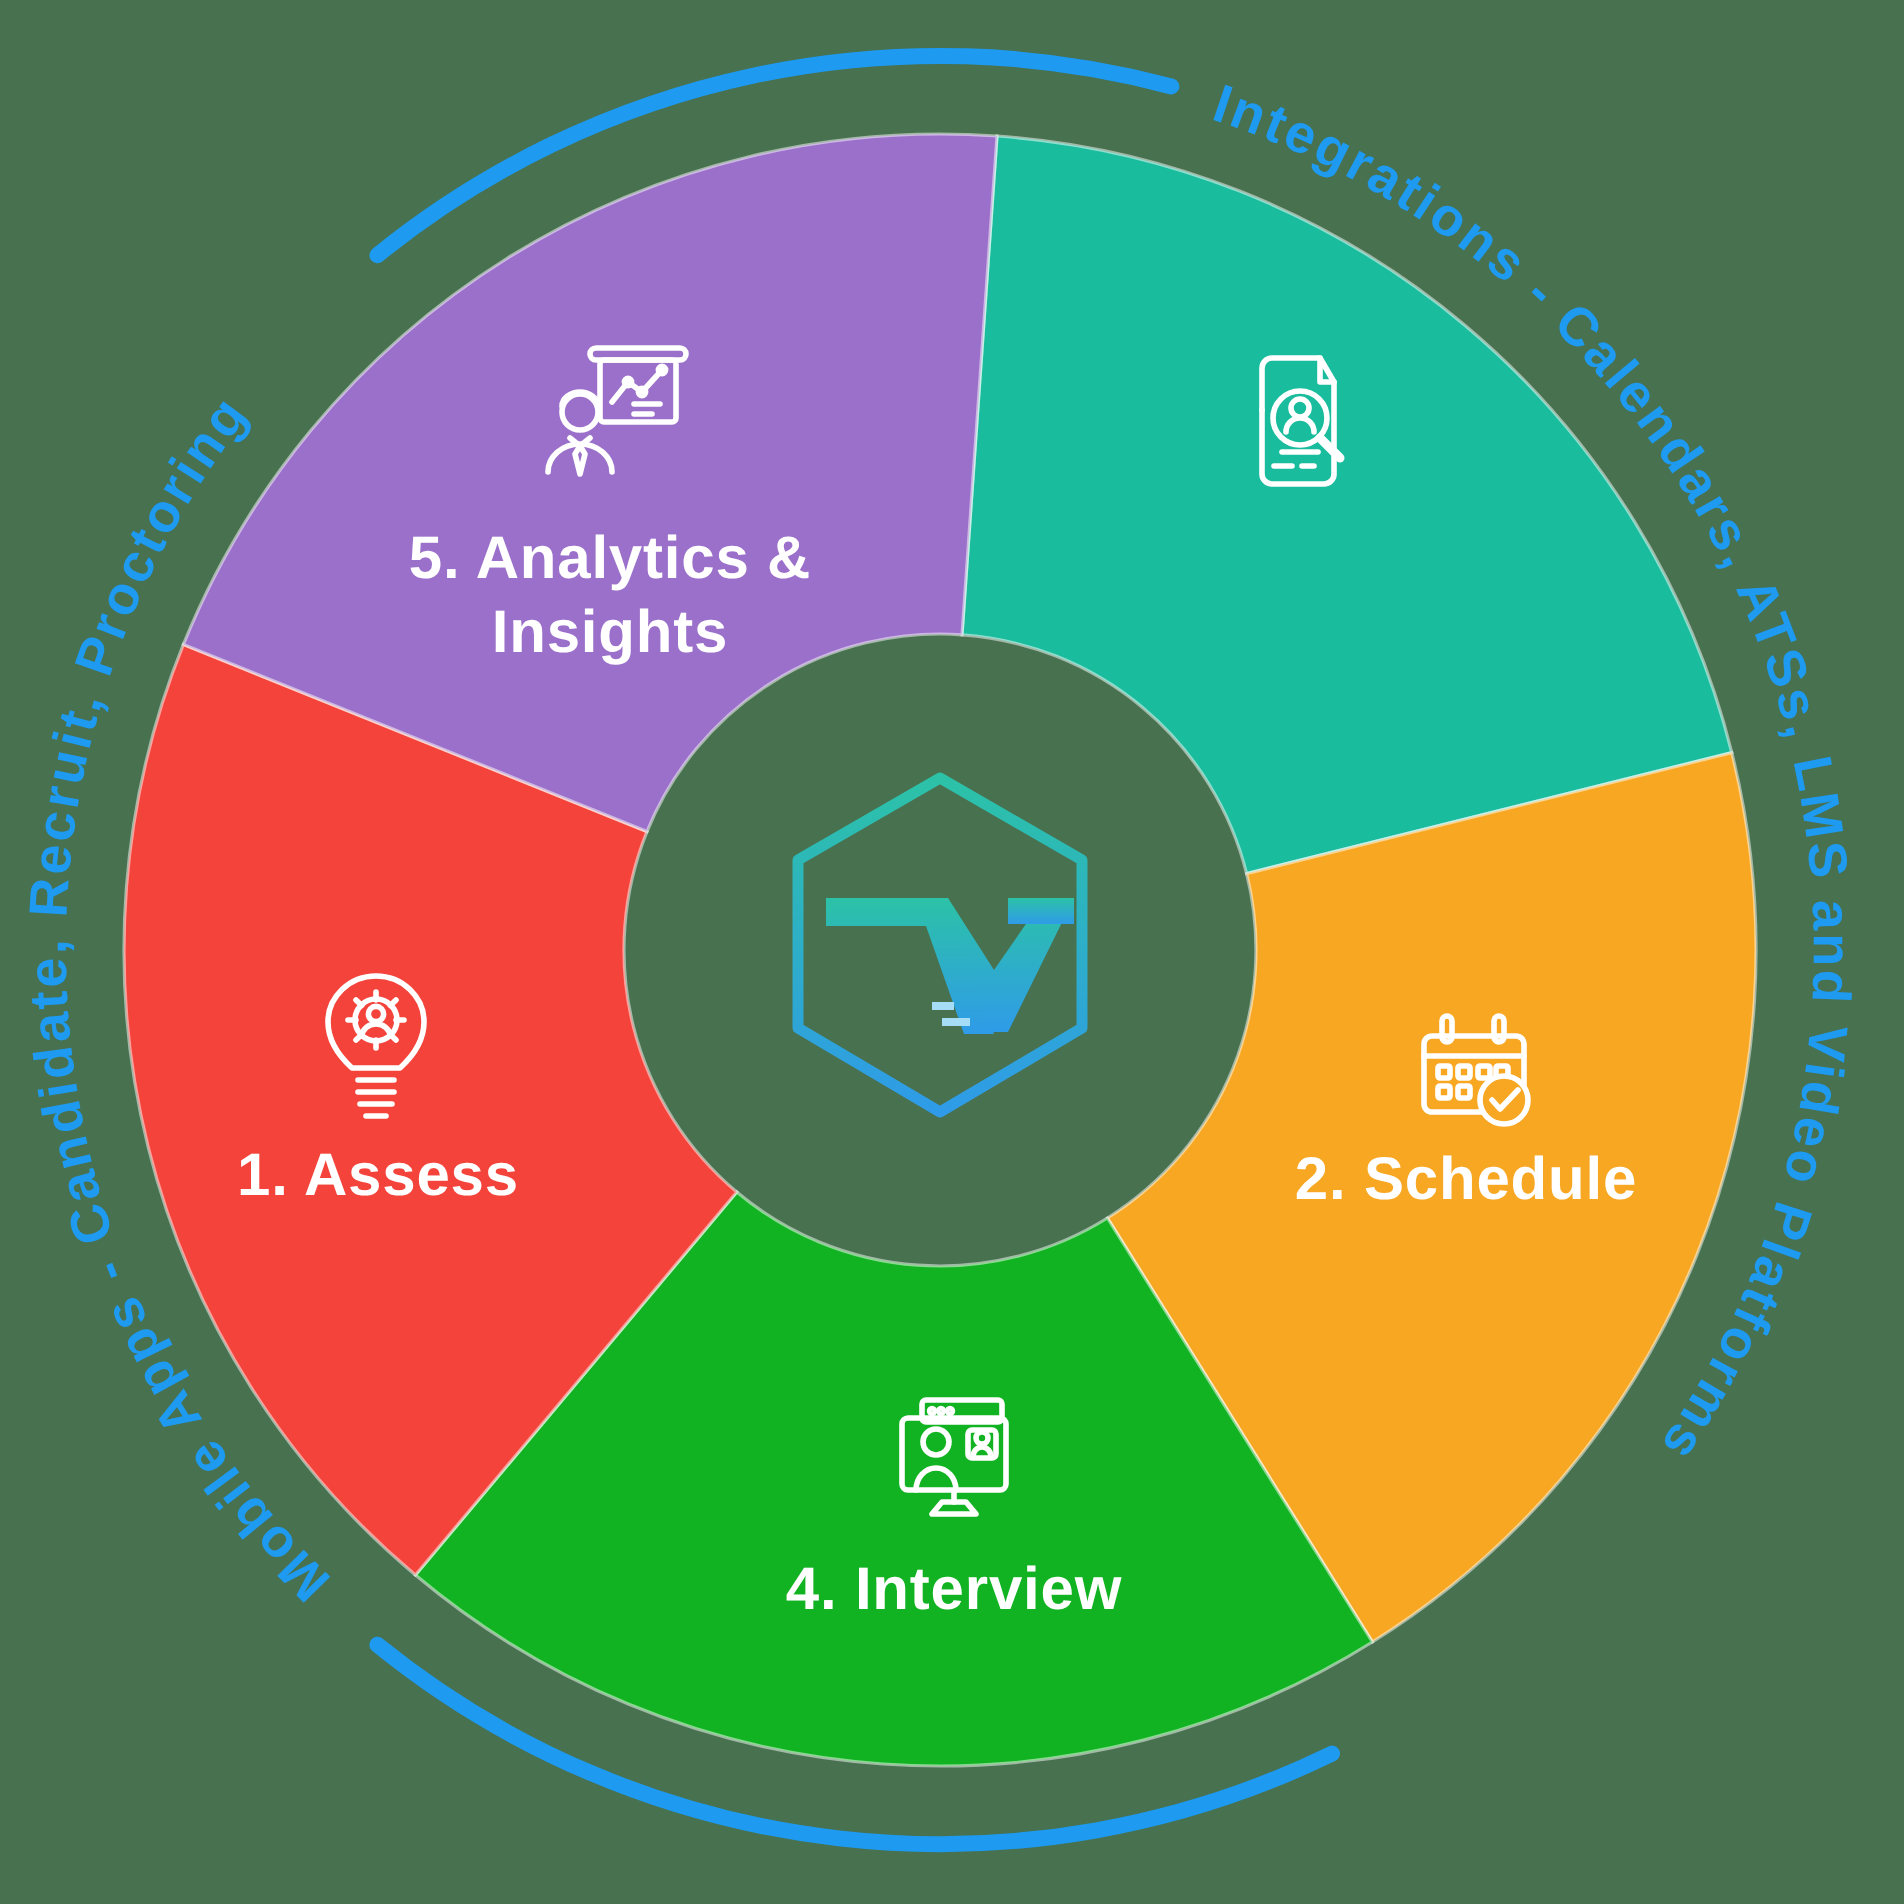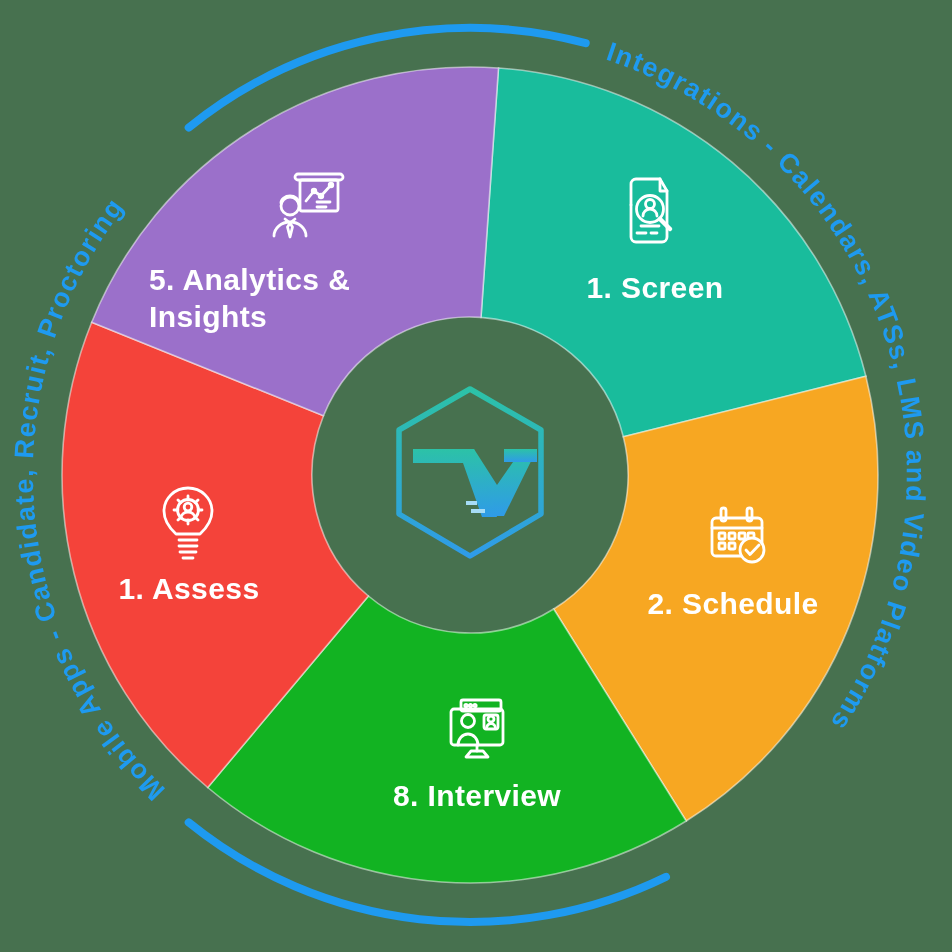--- a/index.html
+++ b/index.html
@@ -1,21 +1,21 @@
 <!DOCTYPE html>
 <html><head>
 <meta charset="utf-8">
 <style>
   html,body{margin:0;padding:0}
   body{width:952px;height:952px;overflow:hidden;font-family:"Liberation Sans","DejaVu Sans",sans-serif}
   #stage{position:relative;width:952px;height:952px}
   svg#wheel{position:absolute;left:0;top:0;width:952px;height:952px;display:block}
   .ringtext{font-size:27px;font-weight:700;letter-spacing:1.5px;font-family:"Liberation Sans","DejaVu Sans",sans-serif}
   .lbl{position:absolute;transform:translate(-50%,-50%);color:#fff;font-weight:700;
-       font-size:30px;letter-spacing:.4px;line-height:37px;white-space:nowrap}
+       font-size:30px;letter-spacing:.4px;text-align:center;line-height:37px;white-space:nowrap}
   #lbl-analytics{white-space:normal;width:312px}
   .icon{stroke:#fff;stroke-width:2.8;fill:none;stroke-linecap:round;stroke-linejoin:round}
 </style>
 </head>
 <body>
 
 <div id="stage">
 
   <svg id="wheel" viewBox="0 0 952 952" xmlns="http://www.w3.org/2000/svg">
     <defs>
@@ -117,18 +117,17 @@
     <g id="logo">
       <polygon points="470,389 541,430 541,514 470,556 399,514 399,430" fill="none" stroke="url(#hexgrad)" stroke-width="5.5" stroke-linejoin="round"></polygon>
       <path fill="url(#hexgrad)" d="M459 449 L474 449 L497 485 L522 449 L537 449 L504 516 L490 516 Z"></path>
       <rect x="504" y="449" width="33" height="13" fill="url(#hexgrad)"></rect>
       <path fill="url(#hexgrad)" d="M413 449 H474 L497 517 H482 L463 463 H413 Z"></path>
       <rect x="466" y="501" width="11" height="4" fill="#A6DCF6"></rect>
       <rect x="471" y="509" width="14" height="4" fill="#A6DCF6"></rect>
     </g>
   </svg>
 
-  <div class="lbl" id="lbl-screen" style="left:655px;top:287px">1. Screen</div>
-  <div class="lbl" id="lbl-schedule" style="left:733px;top:603px">2. Schedule</div>
-  <div class="lbl" id="lbl-interview" style="left:477px;top:795px">8. Interview</div>
+  <div class="lbl" id="lbl-schedule" style="left:733px;top:590px">2. Schedule</div>
+  <div class="lbl" id="lbl-interview" style="left:477px;top:795px">4. Interview</div>
   <div class="lbl" id="lbl-assess" style="left:189px;top:588px">1. Assess</div>
   <div class="lbl" id="lbl-analytics" style="left:305px;top:298px">5. Analytics &amp; Insights</div>
 </div>
 
 </body></html>

